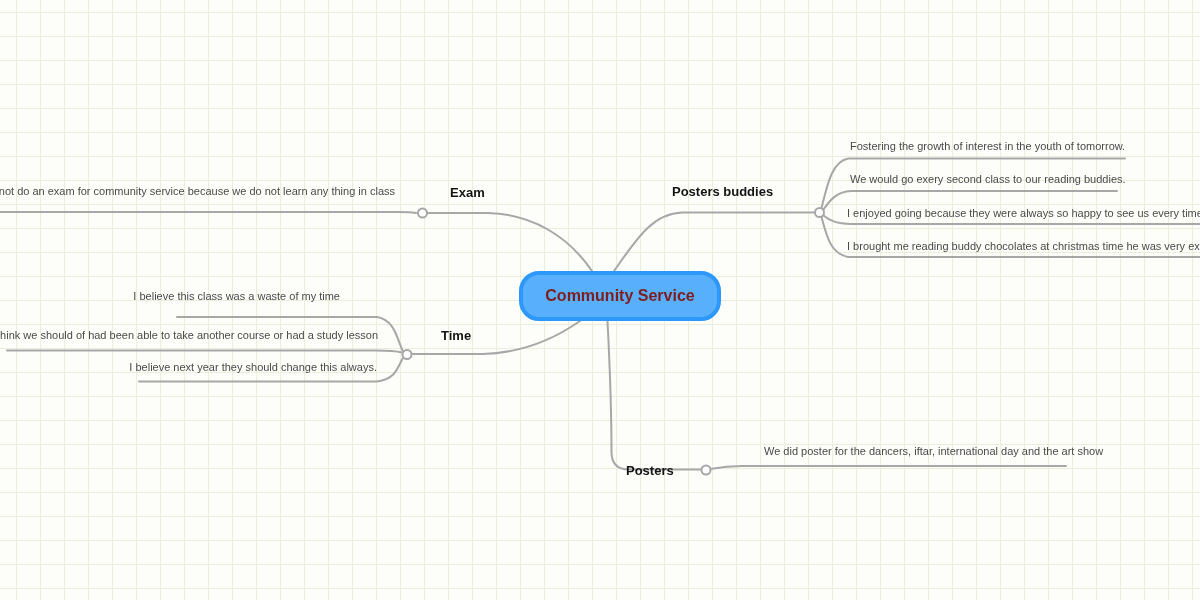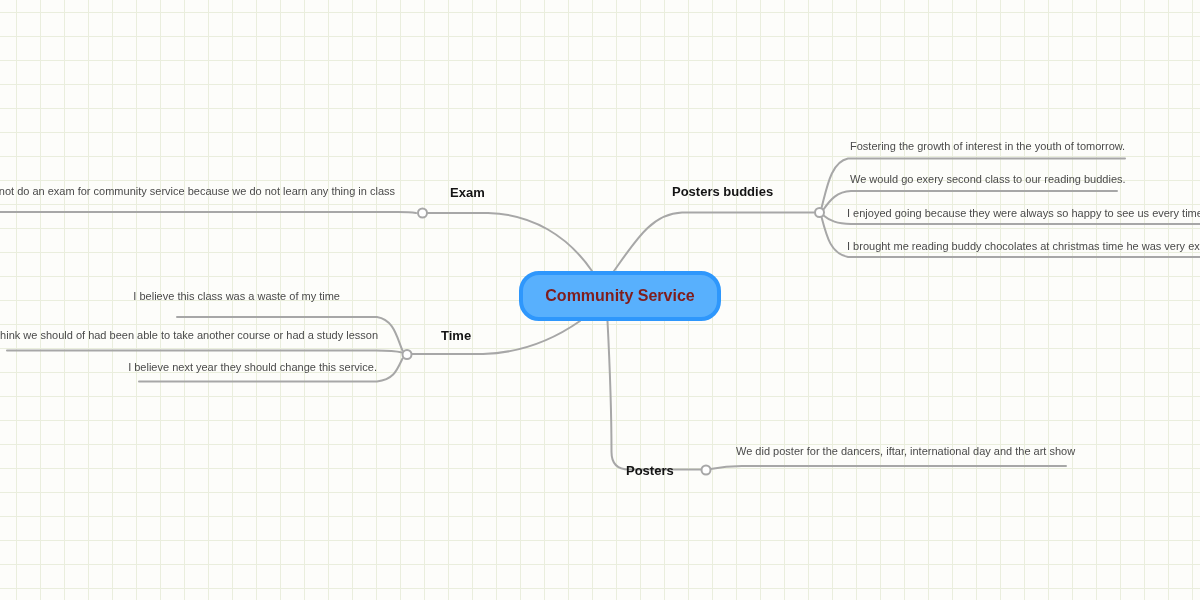--- a/index.html
+++ b/index.html
@@ -108,22 +108,22 @@
 
   <div class="branch-label" style="left:672px; top:183px;">Posters buddies</div>
   <div class="txt" style="left:850px; top:173px;">We would go exery second class to our reading buddies.</div>
   <div class="txt" style="left:850px; top:140px;">Fostering the growth of interest in the youth of tomorrow.</div>
   <div class="txt" style="left:847px; top:207px;">I enjoyed going because they were always so happy to see us every time.</div>
   <div class="txt" style="left:847px; top:240px;">I brought me reading buddy chocolates at christmas time he was very excited</div>
 
   <div class="branch-label" style="left:433px; top:327px;margin-left:8px;">Time</div>
   <div class="txt r" style="right:860px; top:290px;">I believe this class was a waste of my time</div>
   <div class="txt r" style="right:822px; top:329px;">I think we should of had been able to take another course or had a study lesson</div>
-  <div class="txt r" style="right:823px; top:361px;">I believe next year they should change this service.</div>
+  <div class="txt r" style="right:823px; top:361px;">I believe next year they should change this always.</div>
 
   <div class="branch-label" style="left:626px; top:442px;margin-top:20px;">Posters</div>
-  <div class="txt" style="left:736px; top:445px;">We did poster for the dancers, iftar, international day and the art show</div>
+  <div class="txt" style="left:736px; top:445px;padding-left:28px;">We did poster for the dancers, iftar, international day and the art show</div>
 
   <div class="root-node">
     <span>Community Service</span>
   </div>
 
 </div>
 
 </body></html>

